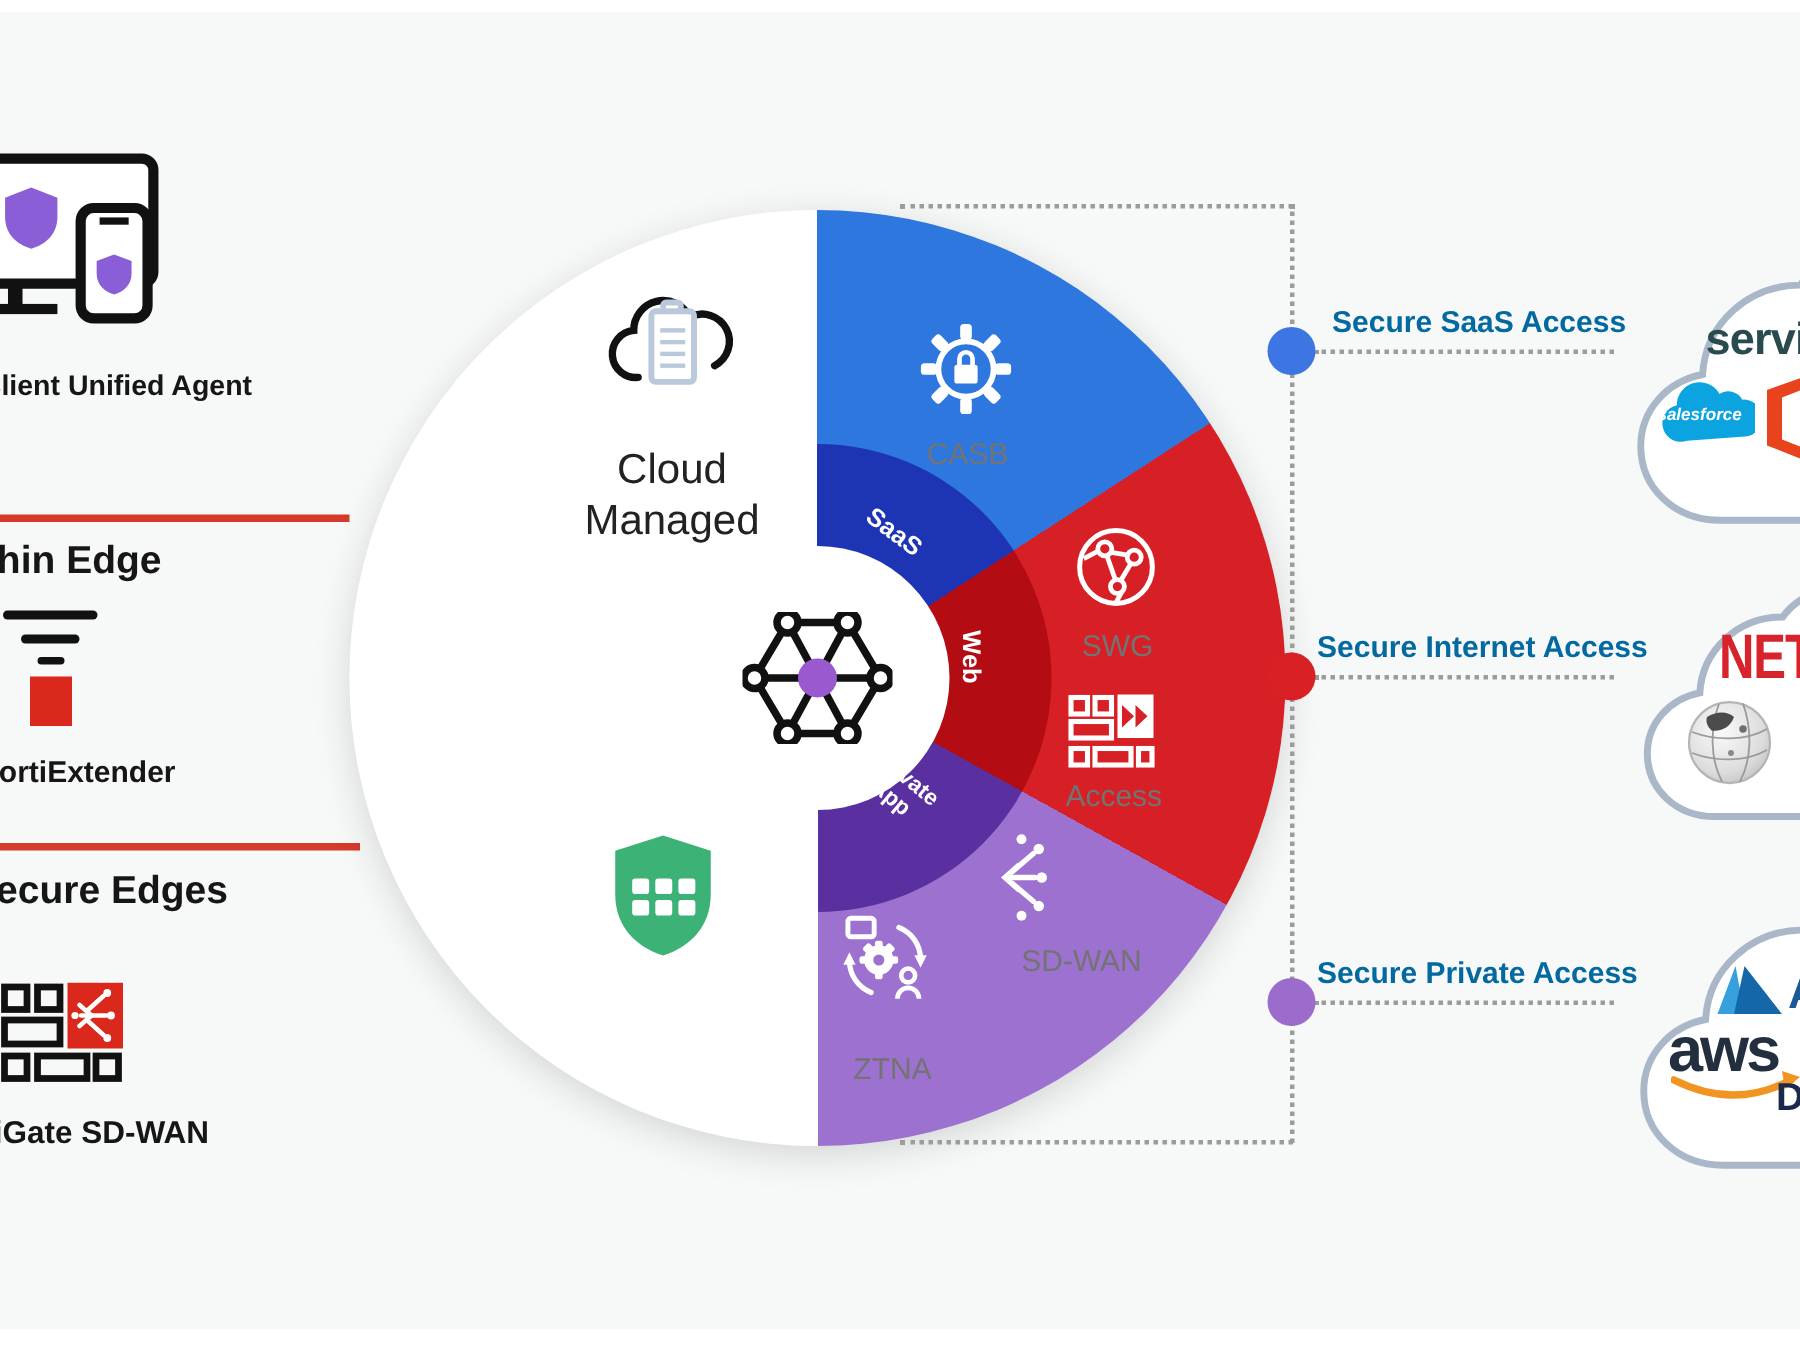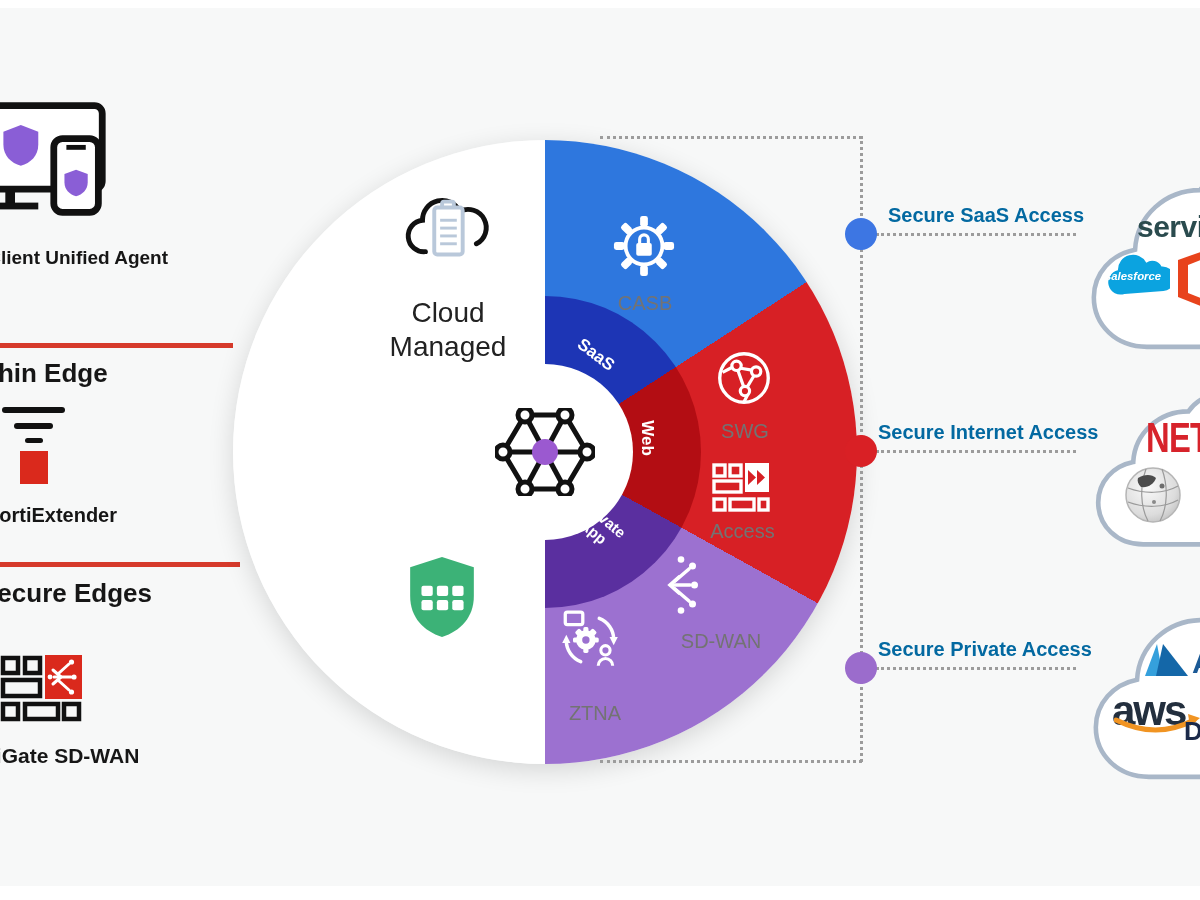--- a/index.html
+++ b/index.html
@@ -22,21 +22,21 @@
   .inner-label{color:#ffffff;font-size:17px;font-weight:bold;white-space:nowrap;}
   .half-label{font-size:28px;color:#222;text-align:center;line-height:1.2;}
   
   .dot-h{border-top:3px dotted #9c9c9c;height:0;}
   .dot-v{border-left:3px dotted #9c9c9c;width:0;}
   .node-dot{width:32px;height:32px;border-radius:50%;}
   .access-label{font-size:20px;font-weight:bold;color:#0369a1;white-space:nowrap;}
   
   .servicenow{font-size:30px;font-weight:bold;color:#2a4b4e;letter-spacing:-.5px;white-space:nowrap;}
   .netflix{font-size:42px;font-weight:bold;color:#d7232b;transform:scaleX(.78);transform-origin:left;letter-spacing:-1px;white-space:nowrap;}
-  .aws{font-size:42px;font-weight:bold;color:#232f3e;letter-spacing:-2px;white-space:nowrap;margin-top:11px;}
+  .aws{font-size:42px;font-weight:bold;color:#232f3e;letter-spacing:-2px;white-space:nowrap;}
   .azure-word{font-size:30px;font-weight:bold;color:#1b5a96;white-space:nowrap;}
   .dc-word{font-size:26px;font-weight:bold;color:#1b2a4a;white-space:nowrap;}
 </style>
 </head>
 <body>
 
 <div id="canvas">
 
   <div class="abs strip" style="top:0;height:8px;"></div>
   <div class="abs strip" style="top:886px;height:14px;"></div>

